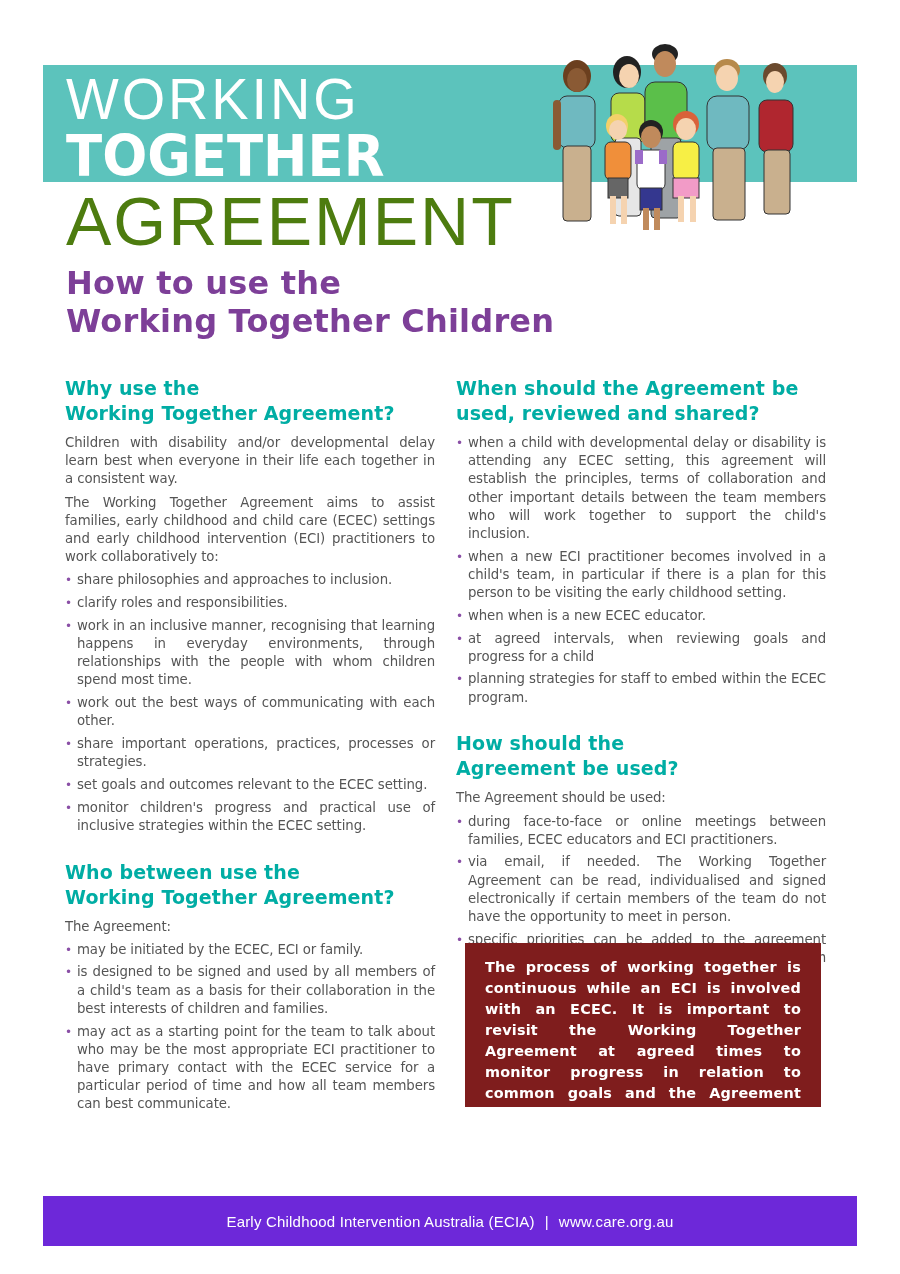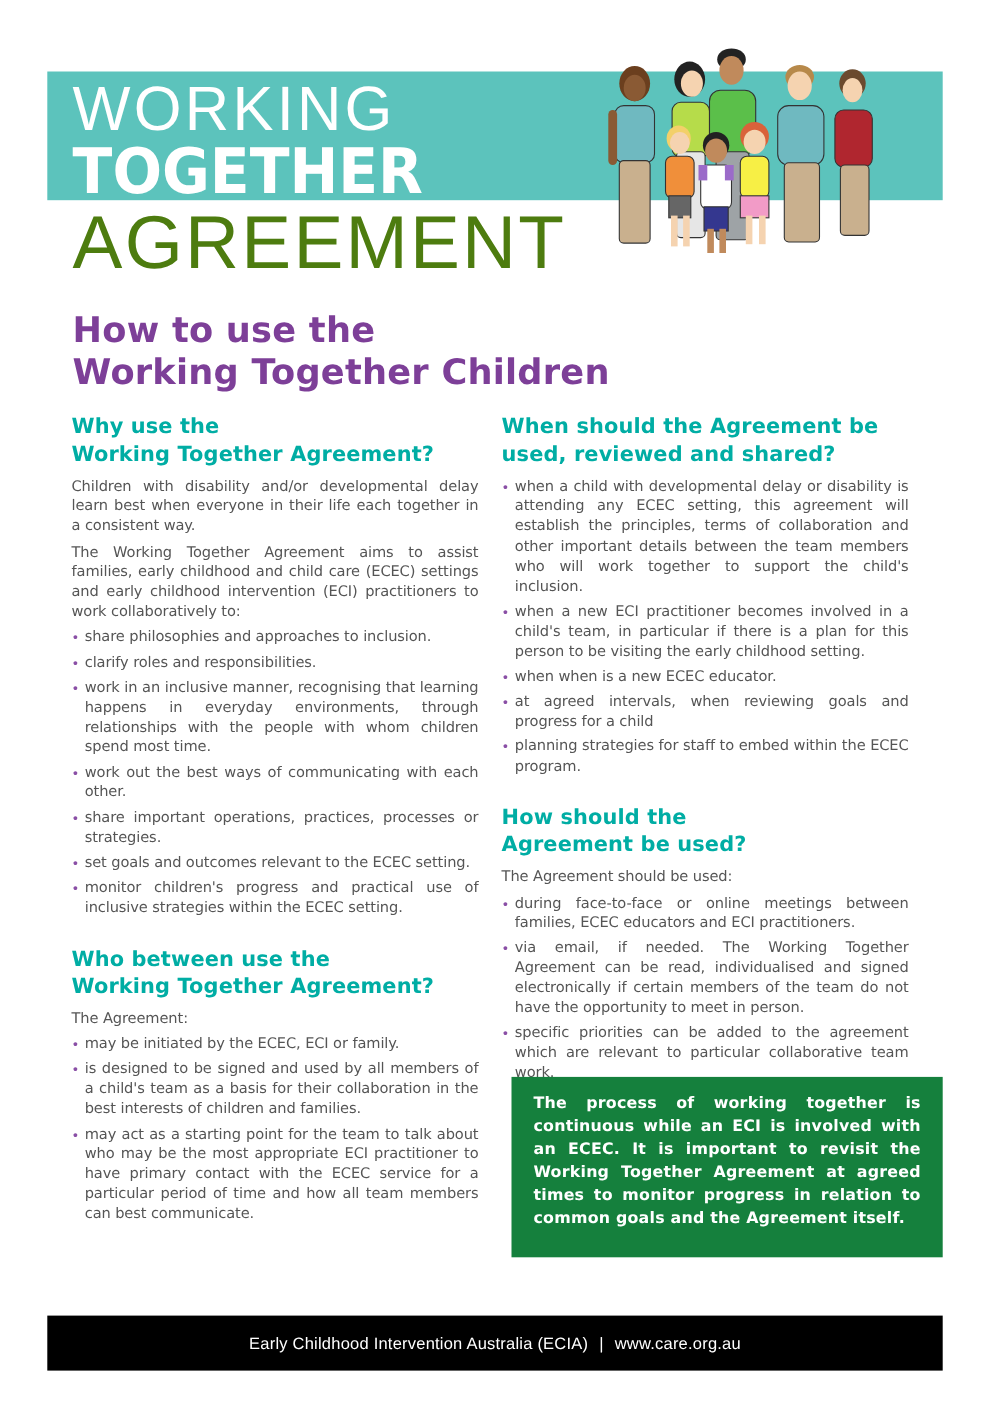--- a/index.html
+++ b/index.html
@@ -7,37 +7,37 @@
   body { position: relative; font-family: "DejaVu Sans", sans-serif; color: #555555; }
 
   .banner { position: absolute; left: 43px; top: 65px; width: 814px; height: 117px; background: #5cc3bc; }
   .title-line { position: absolute; left: 66px; font-family: "DejaVu Sans", sans-serif; letter-spacing: 1px; white-space: nowrap; }
   .t-working { top: 66px; font-size: 57px; font-weight: 200; color: #ffffff; letter-spacing: 3px; transform: scaleX(0.98); transform-origin: left; font-family: "Liberation Sans", sans-serif; }
   .t-together { top: 123px; font-size: 57px; font-weight: 700; color: #ffffff; letter-spacing: 0px; transform: scaleX(0.93); transform-origin: left; }
   .t-agreement { top: 182px; font-size: 68px; font-weight: 200; color: #4d7c0f; letter-spacing: 2px; font-family: "Liberation Sans", sans-serif; }
 
   .illustration { position: absolute; left: 545px; top: 38px; width: 265px; height: 200px; }
 
-  .page-heading { position: absolute; left: 66px; top: 281px; width: 600px; font-size: 32px; font-weight: 700; color: #7d3f98; line-height: 38px; letter-spacing: 0.2px; }
+  .page-heading { position: absolute; left: 66px; top: 264px; width: 600px; font-size: 32px; font-weight: 700; color: #7d3f98; line-height: 38px; letter-spacing: 0.2px; }
 
   .col { position: absolute; width: 370px; }
   .col-left { left: 65px; top: 376px; }
   .col-right { left: 456px; top: 376px; }
 
   .sec-h { font-size: 19px; font-weight: 700; color: #00ada4; line-height: 25px; margin-bottom: 8px; letter-spacing: 0.1px; }
   .para { font-size: 13.3px; line-height: 18.2px; text-align: justify; color: #555555; margin-bottom: 5px; letter-spacing: -0.1px; }
   ul.blist { list-style: none; }
   ul.blist li { position: relative; padding-left: 12px; font-size: 13.3px; line-height: 18.2px; text-align: justify; color: #555555; margin-bottom: 4.5px; letter-spacing: -0.1px; }
   ul.blist li .dot { position: absolute; left: 0; top: 0; color: #8a4fa6; font-size: 12px; }
   .gap-sec { height: 20px; }
 
-  .callout { position: absolute; left: 465px; top: 979px; width: 392px; height: 164px; background: #15803d; padding: 14px 20px 0 20px; }
+  .callout { position: absolute; left: 465px; top: 943px; width: 356px; height: 164px; background: #7f1d1d; padding: 14px 20px 0 20px; }
   .callout p { font-size: 14.4px; line-height: 21px; font-weight: 700; color: #ffffff; text-align: justify; letter-spacing: 0.2px; }
 
-  .footer { position: absolute; left: 43px; top: 1196px; width: 814px; height: 50px; background: #000000; display: flex; align-items: center; justify-content: center; }
+  .footer { position: absolute; left: 43px; top: 1196px; width: 814px; height: 50px; background: #6d28d9; display: flex; align-items: center; justify-content: center; }
   .footer span { color: #ffffff; font-size: 15px; letter-spacing: 0.2px; font-family: "Liberation Sans", sans-serif; }
   .footer .sep { margin: 0 10px; }
 </style>
 </head>
 <body>
 
 <div class="banner"></div>
 <div class="title-line t-working">WORKING</div>
 <div class="title-line t-together">TOGETHER</div>
 <div class="title-line t-agreement">AGREEMENT</div>

